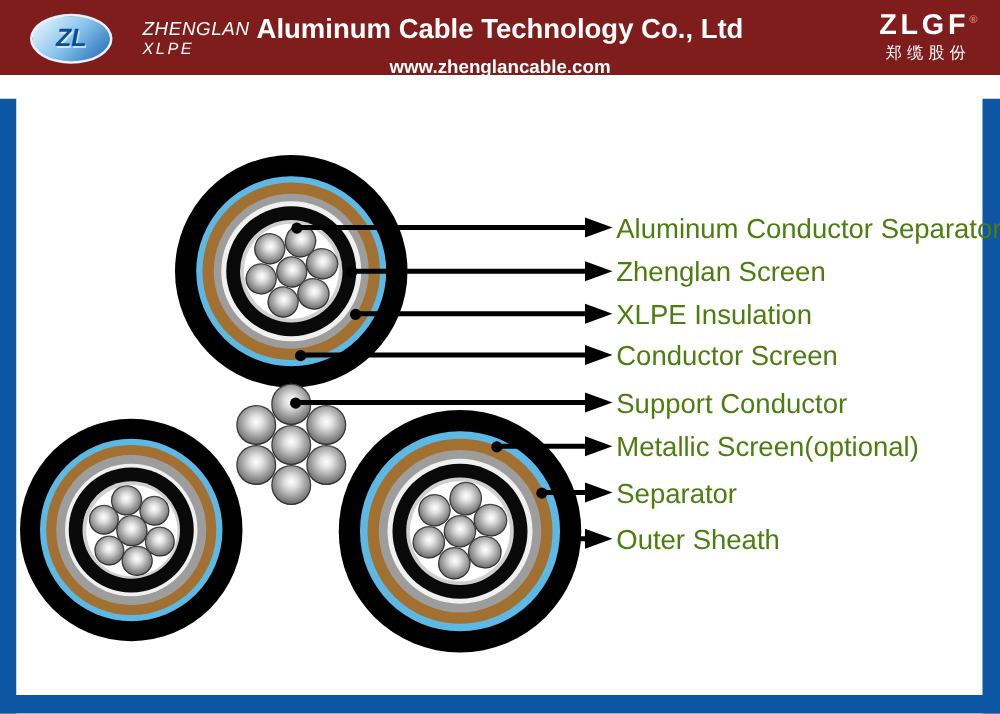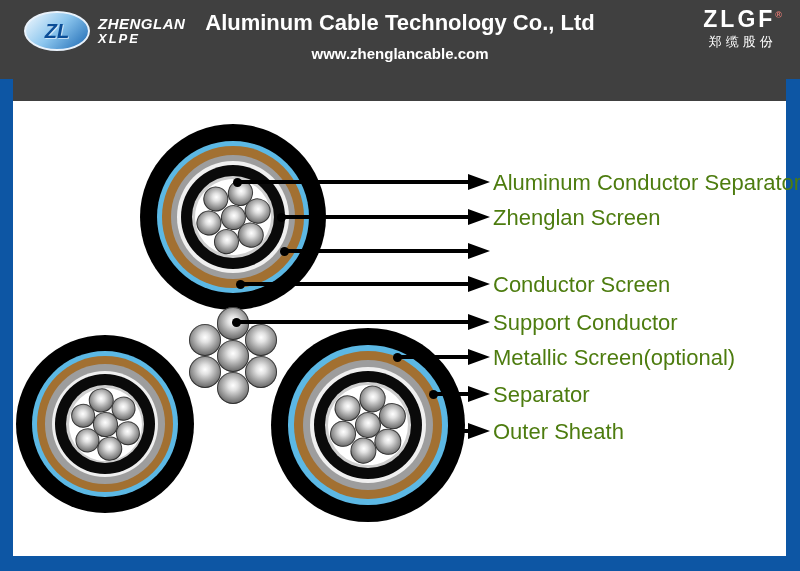--- a/index.html
+++ b/index.html
@@ -1,32 +1,32 @@
 <!DOCTYPE html>
 <html><head>
 <meta charset="utf-8">
 <style>
   html,body{margin:0;padding:0;background:#fff;}
   .page{position:relative;width:800px;height:571px;overflow:hidden;background:#ffffff;
         font-family:"Liberation Sans",sans-serif;}
 
   
-  .header{position:absolute;left:0;top:0;width:800px;height:101px;background:#404040;
+  .header{position:absolute;left:0;top:0;width:800px;height:60px;background:#7f1d1d;
           display:flex;align-items:flex-start;}
   .frame-left{position:absolute;left:0;top:79px;width:13px;height:492px;background:#0d56a4;}
   .frame-right{position:absolute;right:0;top:79px;width:14px;height:492px;background:#0d56a4;}
   .frame-bottom{position:absolute;left:0;top:556px;width:800px;height:15px;background:#0d56a4;}
 
   .logo-left{position:absolute;left:24px;top:11px;display:flex;align-items:center;}
   .logo-oval{width:62px;height:36px;border-radius:50%;border:2px solid #e9f2fb;
              background:linear-gradient(135deg,#f3f9fe 0%,#8cc6ee 48%,#1a67b2 100%);
              display:flex;align-items:center;justify-content:center;}
   .logo-oval span{font-style:italic;font-weight:bold;font-size:20px;color:#0b4d97;
                   text-shadow:1px 1px 0 rgba(255,255,255,.6);}
-  .logo-text{margin-left:8px;color:#ffffff;font-style:italic;font-weight:bold;line-height:1.05;}
+  .logo-text{margin-left:24px;color:#ffffff;font-style:italic;font-weight:normal;line-height:1.05;}
   .logo-text .l1{font-size:15px;letter-spacing:.5px;}
   .logo-text .l2{font-size:13px;letter-spacing:2px;}
 
   .header-center{position:absolute;left:180px;width:440px;top:10px;text-align:center;color:#fff;}
   .header-title{font-size:22px;font-weight:bold;white-space:nowrap;}
   .header-site{font-size:15px;font-weight:bold;margin-top:9px;}
 
   .logo-right{position:absolute;right:18px;top:8px;text-align:center;color:#fff;}
   .logo-right .zlgf{font-size:23px;font-weight:bold;letter-spacing:3px;line-height:1;}
   .logo-right .reg{font-size:9px;color:#e87b74;vertical-align:super;letter-spacing:0;}
@@ -166,20 +166,21 @@
   <div class="callout-label" style="top:183px;">Aluminum Conductor Separator</div>
 
   <div class="callout-dot" style="left:277px;top:213px;"></div>
   <div class="callout-line" style="left:281px;top:215px;width:187px;"></div>
   <div class="callout-arrow" style="left:468px;top:209px;"></div>
   <div class="callout-label" style="top:218px;">Zhenglan Screen</div>
 
   <div class="callout-dot" style="left:280px;top:247px;"></div>
   <div class="callout-line" style="left:284px;top:249px;width:184px;"></div>
   <div class="callout-arrow" style="left:468px;top:243px;"></div>
+  <div class="callout-label" style="top:252px;">XLPE Insulation</div>
 
   <div class="callout-dot" style="left:236px;top:280px;"></div>
   <div class="callout-line" style="left:240px;top:282px;width:228px;"></div>
   <div class="callout-arrow" style="left:468px;top:276px;"></div>
   <div class="callout-label" style="top:285px;">Conductor Screen</div>
 
   <div class="callout-dot" style="left:232px;top:318px;"></div>
   <div class="callout-line" style="left:236px;top:320px;width:232px;"></div>
   <div class="callout-arrow" style="left:468px;top:314px;"></div>
   <div class="callout-label" style="top:323px;">Support Conductor</div>

